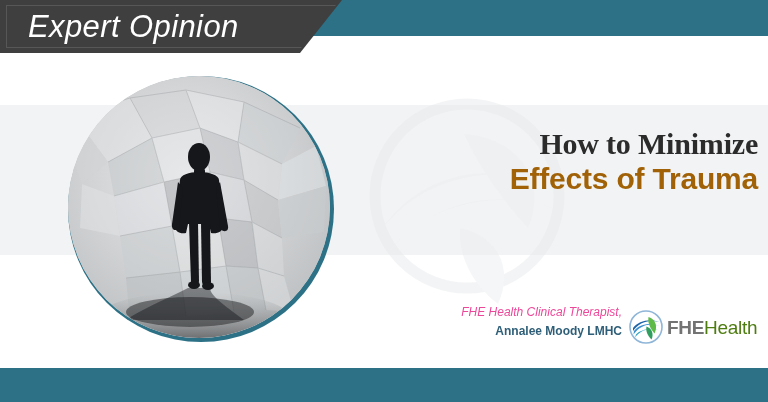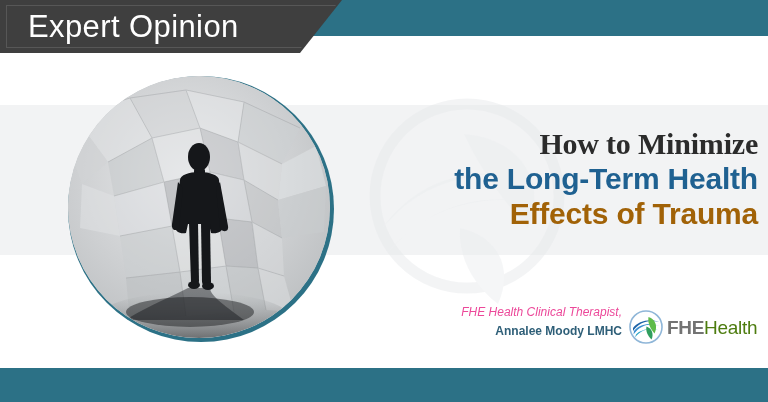--- a/index.html
+++ b/index.html
@@ -30,21 +30,21 @@
   }
   .banner-inner-line{
     position:absolute;left:6px;top:5px;width:330px;height:43px;
     border:1px solid rgba(255,255,255,0.13);
     clip-path:polygon(0 0, 330px 0, 295px 43px, 0 43px);
     box-sizing:border-box;
   }
   .banner-text{
     position:absolute;left:28px;top:6px;
     font-size:31px;line-height:42px;
-    font-weight:400;
+    font-style:italic;font-weight:400;
     color:#ffffff;letter-spacing:0.4px;
     white-space:nowrap;
   }
 
   
   .gray-band{
     position:absolute;left:0;top:105px;width:768px;height:150px;
     background:#f2f3f4;
   }
 
@@ -230,21 +230,20 @@
     </div>
   </div>
 
   <div class="banner">
     <div class="banner-inner-line"></div>
   </div>
   <div class="banner-text">Expert Opinion</div>
 
   <div class="headline">
     <span class="hl-line hl-1">How to Minimize</span>
-    <span class="hl-line hl-2">the Long-Term Health</span>
     <span class="hl-line hl-3">Effects of Trauma</span>
   </div>
 
   <div class="byline">
     <span class="by-1">FHE Health Clinical Therapist,</span>
     <span class="by-2">Annalee Moody LMHC</span>
   </div>
 
   <div class="logo">
     <span class="logo-mark-wrap">

